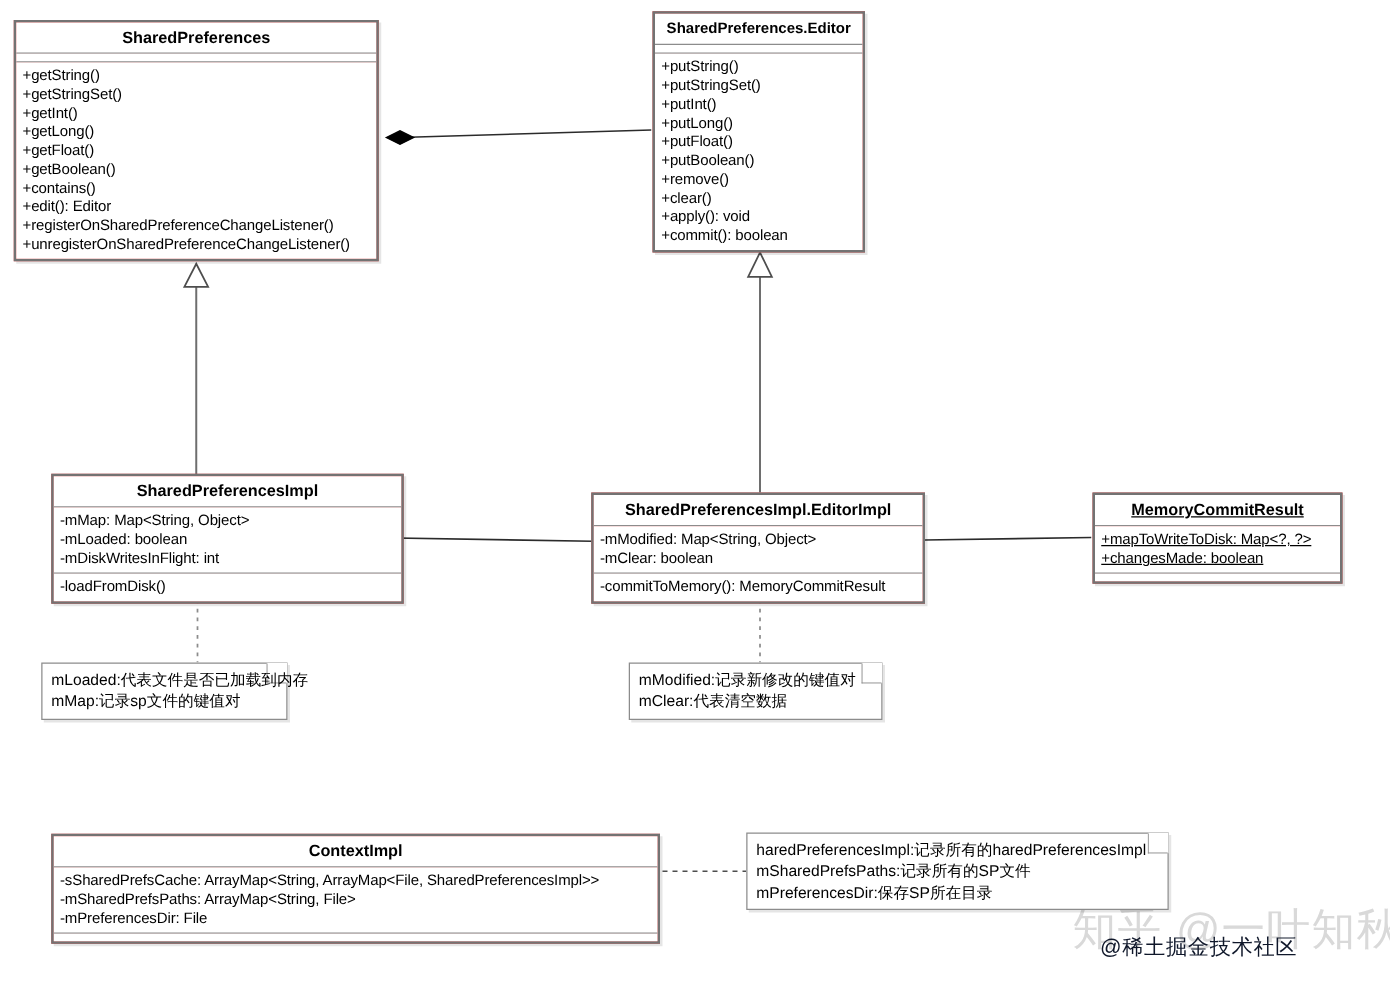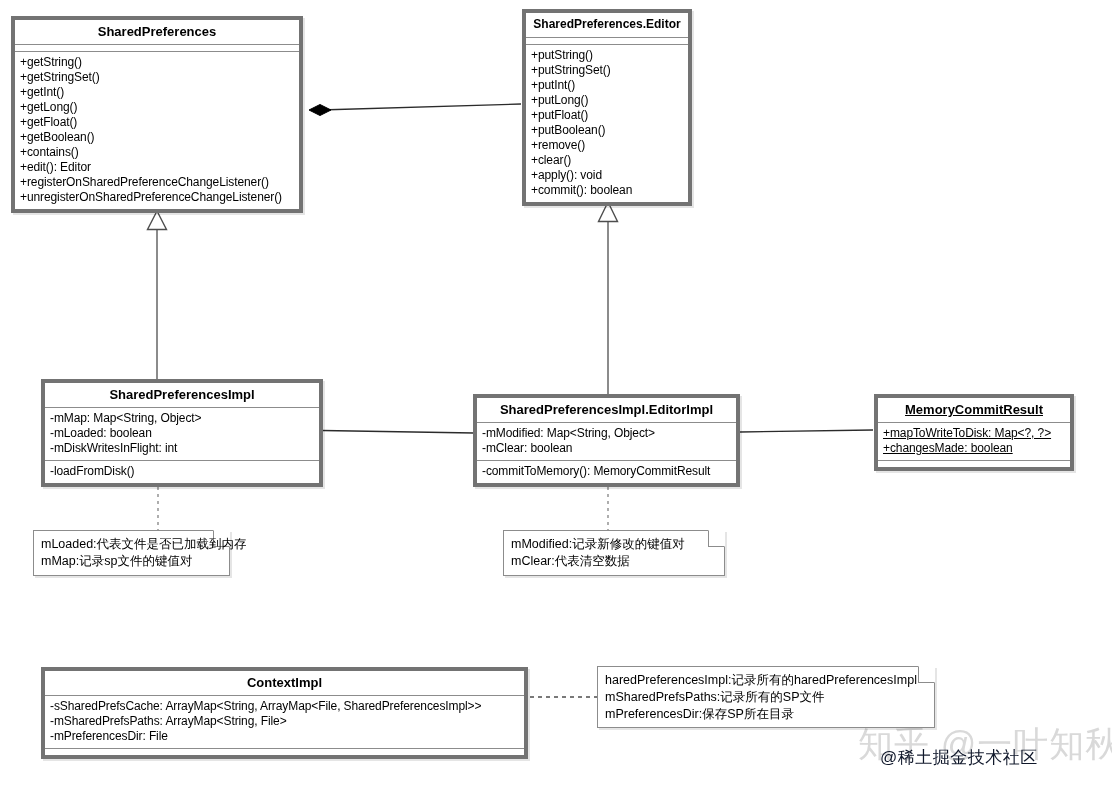--- a/index.html
+++ b/index.html
@@ -27,21 +27,21 @@
     left: 0; top: 0;
     width: 1112px;
     height: 793px;
     pointer-events: none;
   }
 
   
   .uml-class {
     position: absolute;
     background: #ef4444;
-    border: 4px solid #737373;
+    border: 2px solid #737373;
     box-shadow: 2px 2px 0 rgba(0,0,0,0.10);
     box-sizing: border-box;
     z-index: 5;
   }
   .uml-title {
     text-align: center;
     font-weight: bold;
     font-size: 13px;
     line-height: 15px;
     padding: 4px 6px 5px 6px;
@@ -261,21 +261,21 @@
 
   <div class="uml-note" style="left:33px; top:530px; width:197px; height:46px;">
     <div class="fold-cut"></div>
     <div class="fold"></div>
     <div class="note-body">
       <div class="note-line">mLoaded:代表文件是否已加载到内存</div>
       <div class="note-line">mMap:记录sp文件的键值对</div>
     </div>
   </div>
 
-  <div class="uml-note" style="left:503px; top:530px; width:222px; height:46px;">
+  <div class="uml-note" style="left:503px; top:530px; width:203px; height:46px;">
     <div class="fold-cut"></div>
     <div class="fold"></div>
     <div class="note-body">
       <div class="note-line">mModified:记录新修改的键值对</div>
       <div class="note-line">mClear:代表清空数据</div>
     </div>
   </div>
 
   <div class="uml-note" style="left:597px; top:666px; width:338px; height:62px;">
     <div class="fold-cut"></div>

